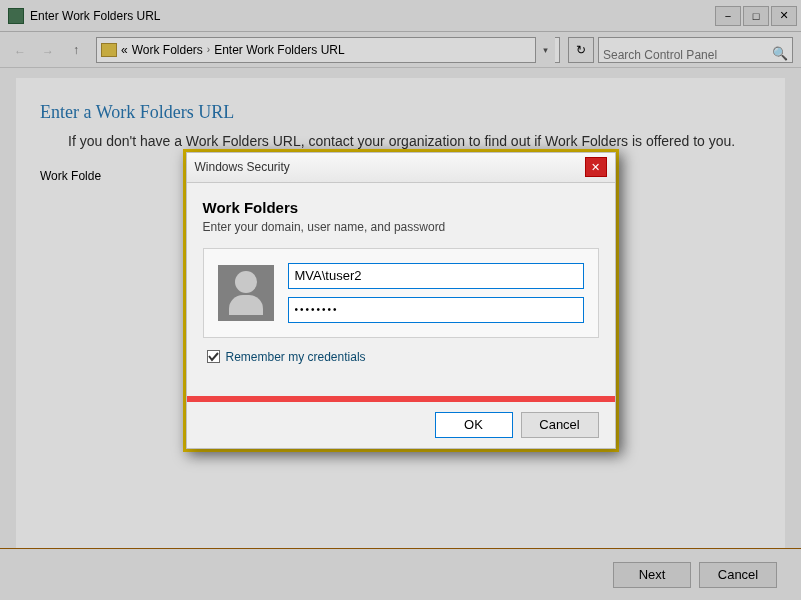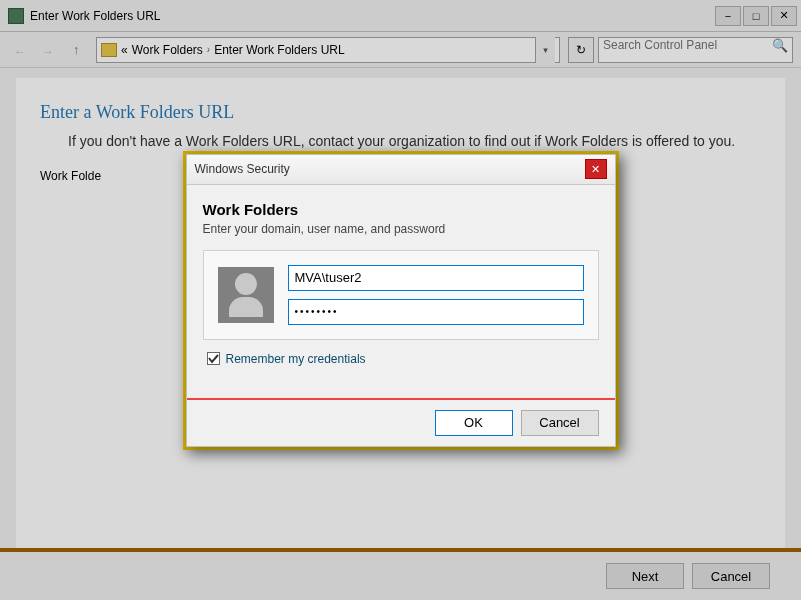--- a/index.html
+++ b/index.html
@@ -133,21 +133,21 @@
       align-items: center;
       justify-content: center;
       font-size: 12px;
     }
     .search-box {
       height: 26px;
       width: 195px;
       border: 1px solid #a0a0a0;
       background: white;
       display: flex;
-      align-items: flex-start;
+      align-items: flex-end;
       padding: 0 4px;
       gap: 4px;
     }
     .search-input {
       border: none;
       outline: none;
       background: transparent;
       flex: 1;
       font-size: 12px;
       color: #888;
@@ -203,25 +203,25 @@
     }
 
     
     .bottom-bar {
       position: absolute;
       bottom: 0;
       left: 0;
       right: 0;
       height: 52px;
       background: #f0f0f0;
-      border-top: 4px solid #a16207;
+      border-top: 1px solid #a16207;
       display: flex;
       align-items: center;
       justify-content: flex-end;
-      padding: 0 31px;
+      padding: 0 24px;
       gap: 8px;
     }
     .bottom-btn {
       width: 78px;
       height: 26px;
       border: 1px solid #adadad;
       background: #e1e1e1;
       font-size: 13px;
       cursor: pointer;
       display: flex;
@@ -362,21 +362,21 @@
       justify-content: center;
       cursor: pointer;
       flex-shrink: 0;
     }
     .remember-label {
       font-size: 12px;
       color: #0c4a6e;
     }
 
     .modal-footer {
-      border-top: 2px solid #ef4444;
+      border-top: 6px solid #ef4444;
       padding: 10px 16px;
       display: flex;
       justify-content: flex-end;
       gap: 8px;
       background: #f0f0f0;
     }
     .modal-btn {
       width: 78px;
       height: 26px;
       border: 1px solid #adadad;

